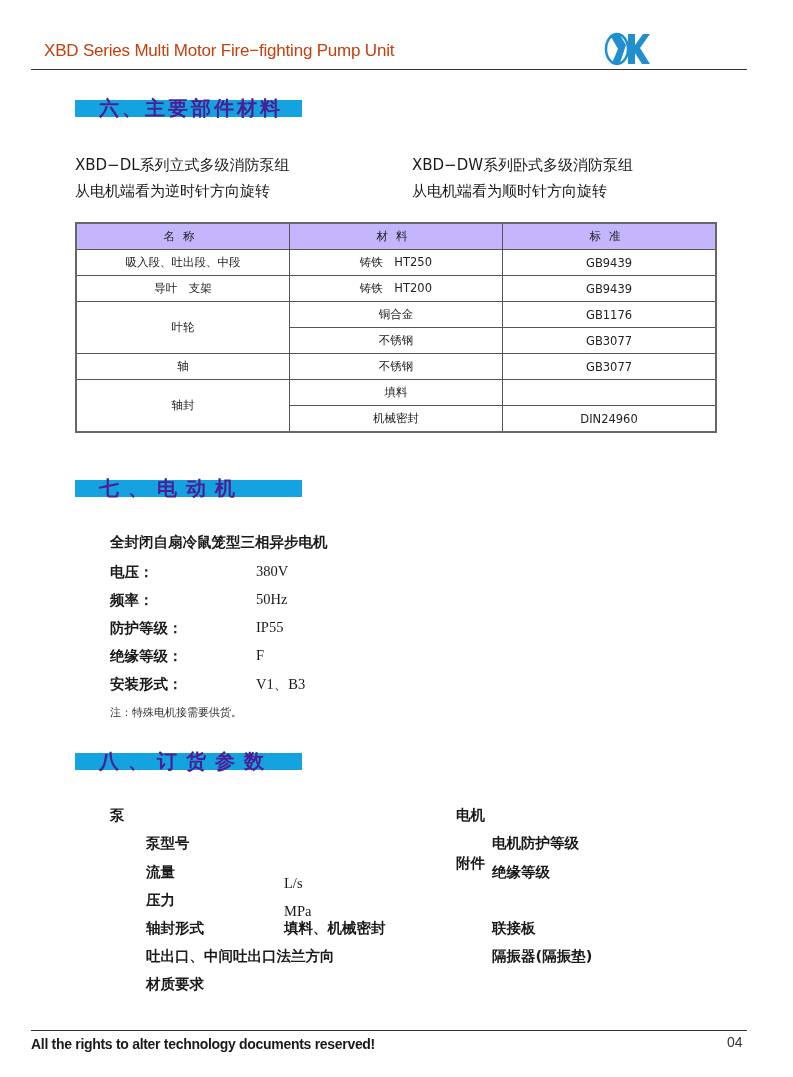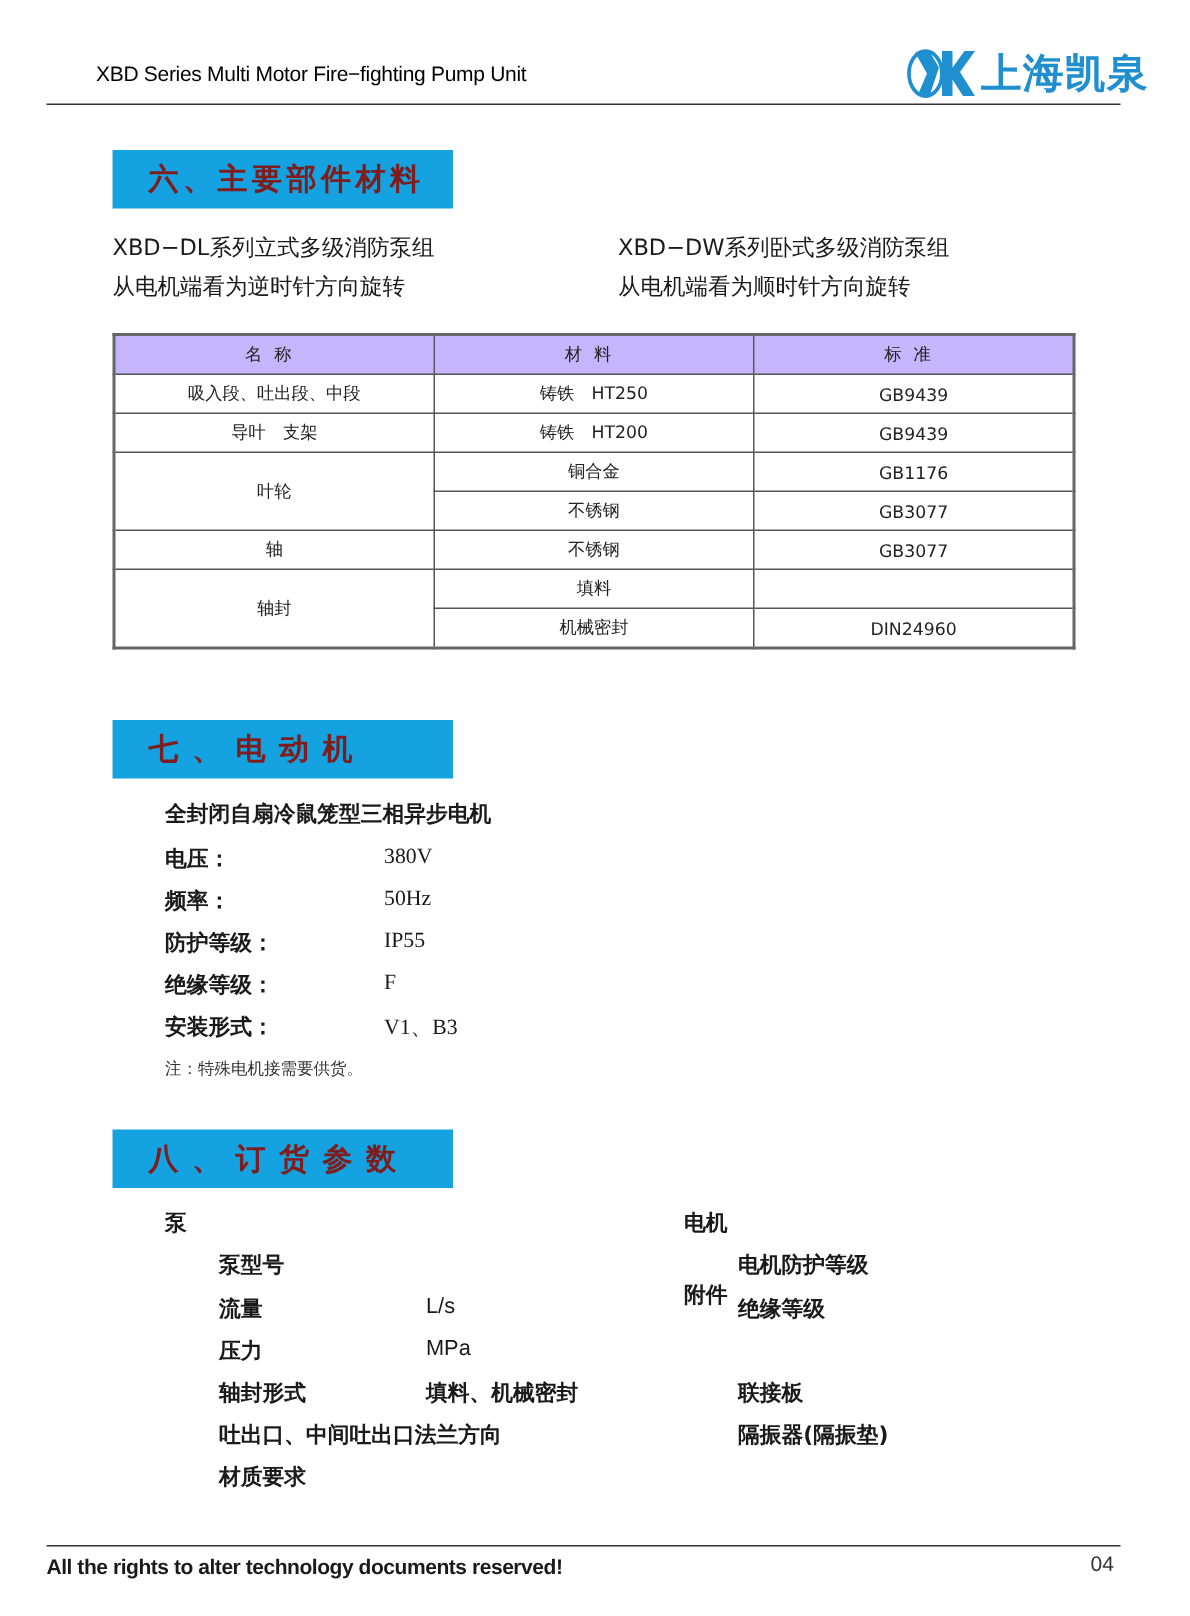--- a/index.html
+++ b/index.html
@@ -1,30 +1,30 @@
 <!DOCTYPE html>
 <html><head>
 <meta charset="utf-8">
 <style>
   html, body { margin: 0; padding: 0; background: #ffffff; }
   body { width: 793px; height: 1077px; position: relative; overflow: hidden;
          font-family: "DejaVu Sans", "Liberation Sans", sans-serif; color: #1a1a1a; }
   .abs { position: absolute; }
 
   
-  .doc-title { left: 64px; top: 41px; font-family: "Liberation Sans", sans-serif;
-               font-size: 14px; color: #000000; letter-spacing: -0.2px; }
+  .doc-title { left: 44px; top: 41px; font-family: "Liberation Sans", sans-serif;
+               font-size: 17px; color: #c2410c; letter-spacing: -0.2px; }
   .header-rule { left: 31px; top: 69px; width: 716px; height: 1px; background: #333; }
   .logo { left: 604px; top: 30px; height: 38px; display: flex; align-items: center; }
   .logo-mark { width: 46px; height: 36px; position: relative; }
   .logo-text { font-size: 27px; font-weight: bold; color: #1f8fd0; letter-spacing: 1px;
                margin-left: 4px; font-family: "DejaVu Sans", sans-serif; }
 
   
-  .sec-bar { left: 75px; height: 39px; width: 227px; background: #14a3e0; color: #7f1d1d;
+  .sec-bar { left: 75px; height: 17px; width: 227px; background: #14a3e0; color: #4c1d95;
              font-weight: bold; font-size: 20px; display: flex; align-items: center;
              padding-left: 24px; box-sizing: border-box; letter-spacing: 3px; }
   .sec-bar.wide { letter-spacing: 9px; }
 
   
   .intro { font-size: 15px; line-height: 26px; color: #1a1a1a; }
 
   
   table.mat { position: absolute; left: 75px; top: 222px; width: 642px;
               border-collapse: collapse; font-size: 11.5px; color: #222; }
@@ -35,42 +35,41 @@
 
   
   .motor { font-size: 14.5px; }
   .motor-row { position: absolute; left: 110px; display: flex; }
   .motor-label { width: 146px; font-weight: bold; }
   .motor-value { font-family: "Liberation Serif", serif; font-size: 14.5px; }
   .note { font-size: 11px; color: #333; font-family: "DejaVu Serif", serif; }
 
   
   .ord { font-size: 14.5px; font-weight: bold; color: #1a1a1a; }
-  .ord-val { font-family: Liberation Sans, sans-serif; font-weight: normal; }
+  .ord-val { font-family: Liberation Serif, serif; font-weight: normal; margin-top: 12px; }
 
   
   .footer-rule { left: 31px; top: 1030px; width: 716px; height: 1px; background: #333; }
   .footer-text { left: 31px; top: 1036px; font-size: 14px; font-weight: bold;
                  font-family: "Liberation Sans", sans-serif; letter-spacing: -0.3px; }
   .page-num { left: 727px; top: 1034px; font-size: 14px; color: #333;
               font-family: Liberation Sans, sans-serif; }
 </style>
 </head>
 <body>
 
 <div class="abs doc-title">XBD Series Multi Motor Fire−fighting Pump Unit</div>
 <div class="abs logo">
   <div class="logo-mark">
     <svg width="46" height="36" viewBox="0 0 46 36">
       <ellipse cx="13" cy="18" rx="11" ry="15" fill="none" stroke="#1f8fd0" stroke-width="2.5"></ellipse>
       <path d="M6 4 L16 4 L22 14 L16 32 L8 32 L14 18 Z" fill="#1f8fd0"></path>
       <path d="M24 3 L31 3 L31 14 L39 3 L46 3 L36 17 L46 33 L38 33 L31 22 L31 33 L24 33 Z" fill="#1f8fd0"></path>
     </svg>
   </div>
-  <span class="logo-text">上海凯泉</span>
 </div>
 <div class="abs header-rule"></div>
 
 <div class="abs sec-bar" style="top:100px;">六、主要部件材料</div>
 
 <div class="abs intro" style="left:75px; top:152px;">
   <div>XBD−DL系列立式多级消防泵组</div>
   <div>从电机端看为逆时针方向旋转</div>
 </div>
 <div class="abs intro" style="left:412px; top:152px;">

